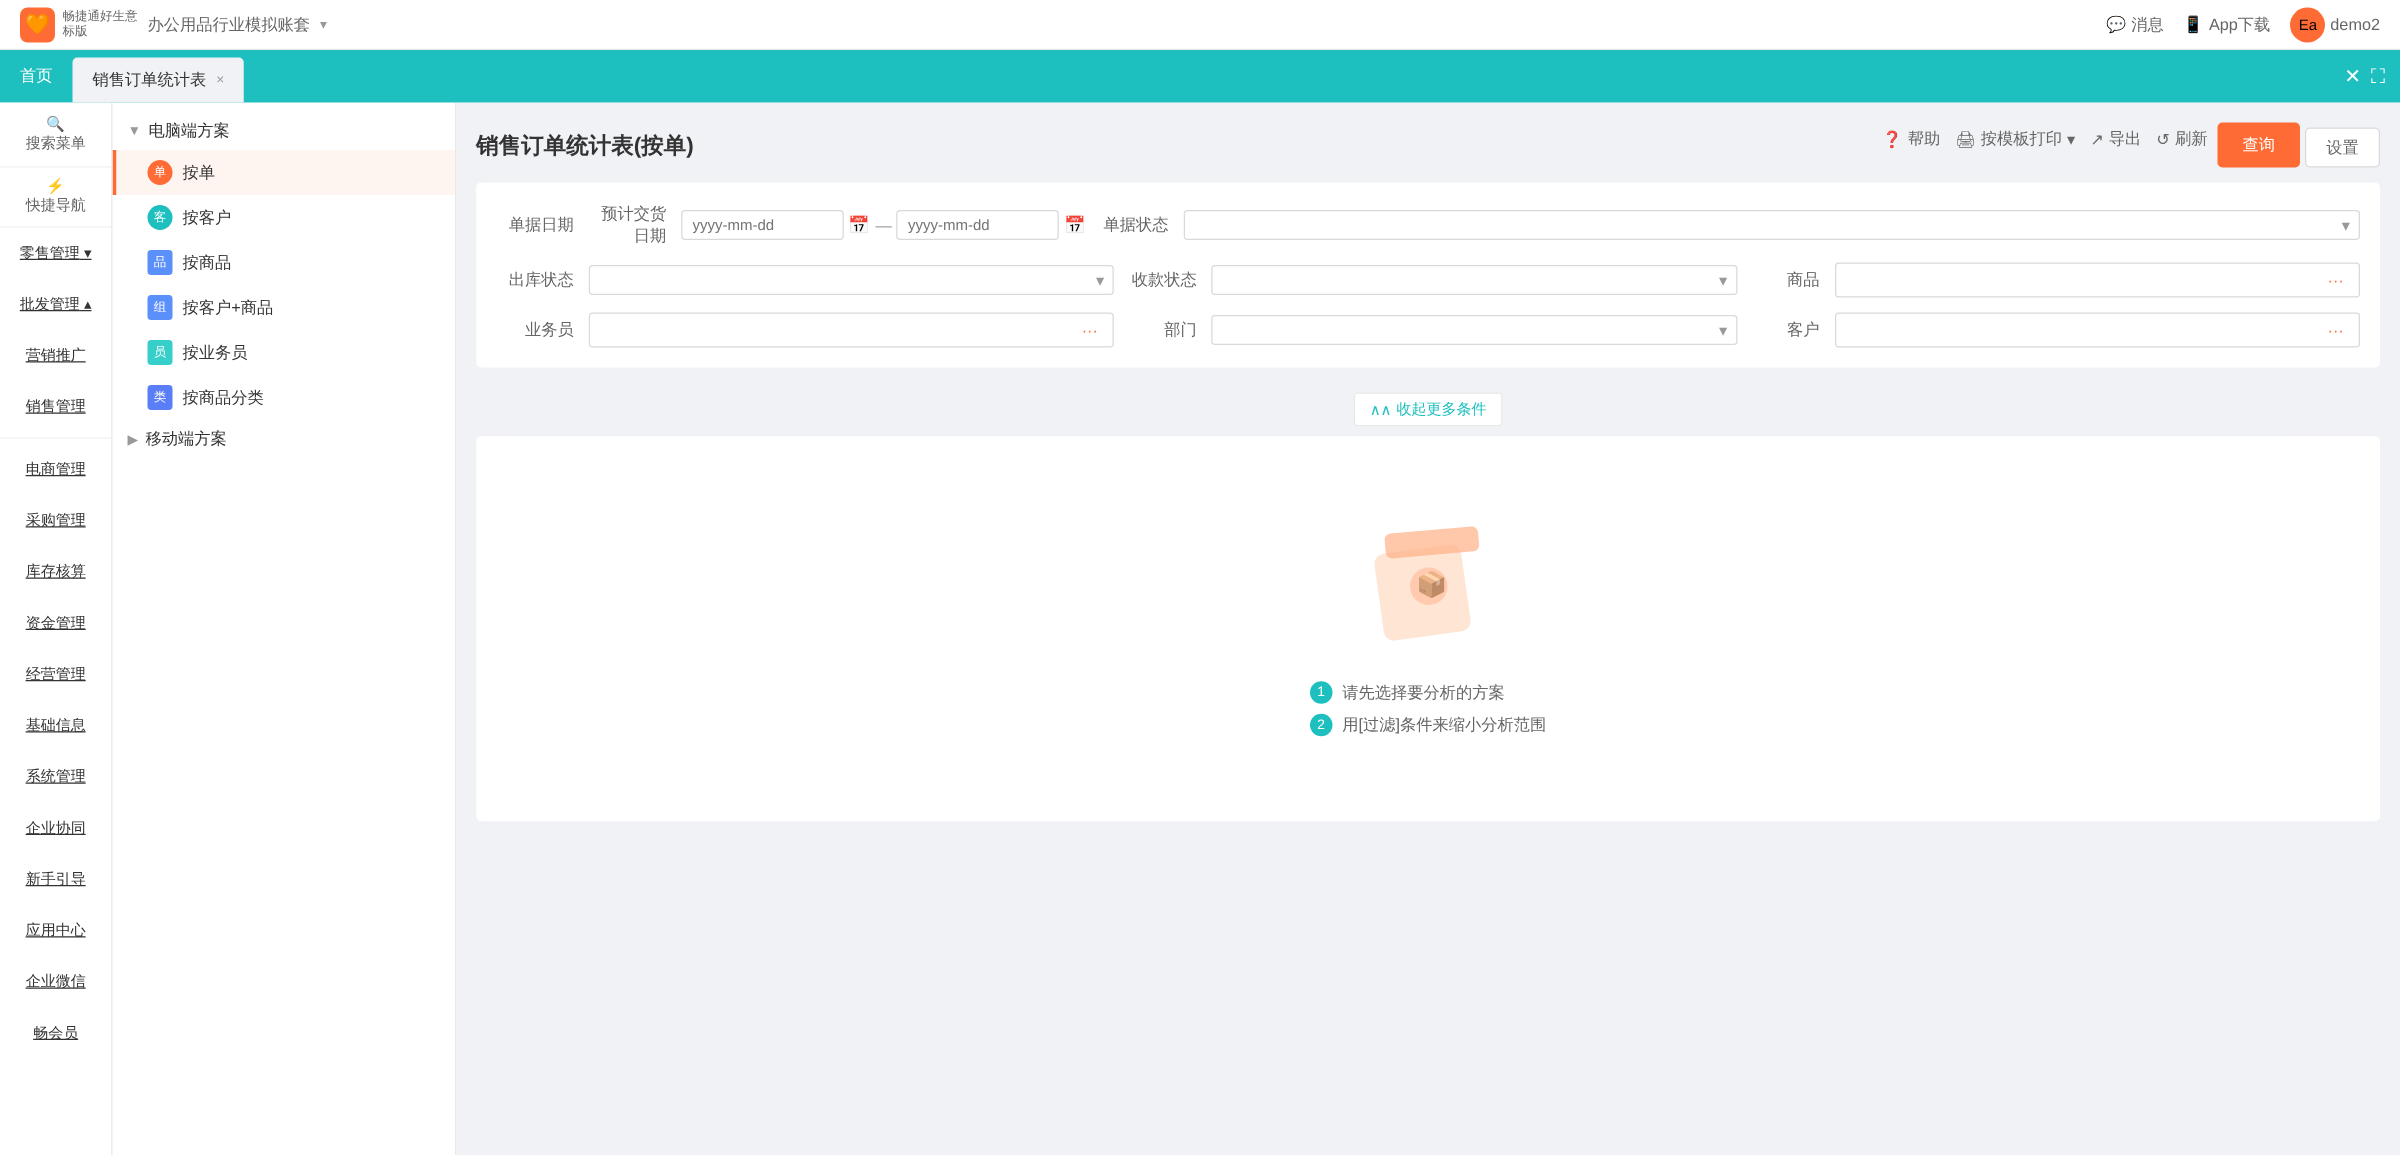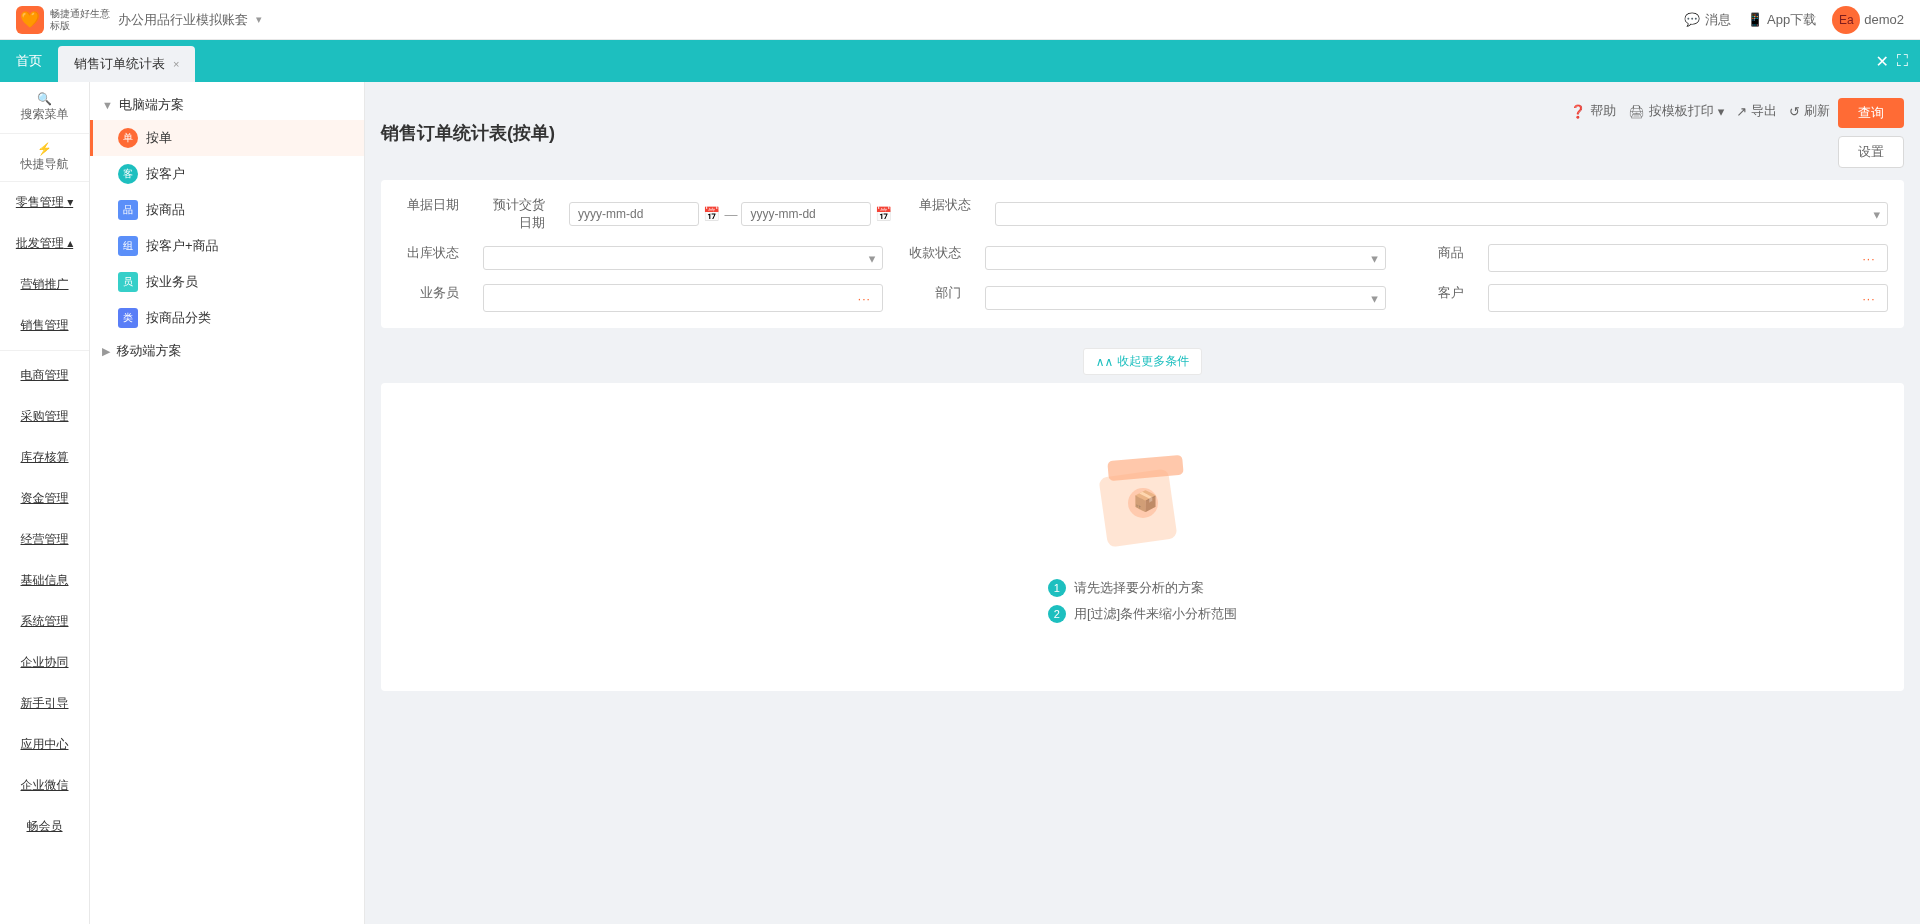--- a/index.html
+++ b/index.html
@@ -9,21 +9,21 @@
     .app-layout { display: flex; flex-direction: column; height: 924px; width: 1920px; }
     .top-bar { height: 40px; background: #fff; display: flex; align-items: center; justify-content: space-between; padding: 0 16px; border-bottom: 1px solid #e8e8e8; flex-shrink: 0; }
     .top-bar-left { display: flex; align-items: center; gap: 8px; }
     .logo-area { display: flex; align-items: center; gap: 6px; }
     .logo-icon { width: 28px; height: 28px; background: #ff6b35; border-radius: 6px; display: flex; align-items: center; justify-content: center; color: white; font-size: 16px; }
     .logo-text { font-size: 10px; color: #666; line-height: 1.2; }
     .top-bar-title { color: #666; font-size: 13px; }
     .top-bar-dropdown { color: #999; font-size: 11px; cursor: pointer; }
     .top-bar-right { display: flex; align-items: center; gap: 16px; color: #666; font-size: 13px; }
     .top-bar-right .item { display: flex; align-items: center; gap: 4px; cursor: pointer; }
-    .avatar { width: 28px; height: 28px; border-radius: 50%; background: #ff6b35; display: flex; align-items: center; justify-content: center; color: #7f1d1d; font-size: 12px; }
+    .avatar { width: 28px; height: 28px; border-radius: 50%; background: #ff6b35; display: flex; align-items: center; justify-content: center; color: #000000; font-size: 12px; }
 
     
     .tab-bar { height: 42px; background: #1dbfbf; display: flex; align-items: center; padding: 0 0 0 0; flex-shrink: 0; }
     .tab-item { height: 54px; display: flex; align-items: center; padding: 0 16px; cursor: pointer; color: rgba(255,255,255,0.85); font-size: 13px; position: relative; }
     .tab-item.home { color: white; }
     .tab-item.active { background: #f0f2f5; color: #333; border-radius: 4px 4px 0 0; margin-top: 6px; height: 36px; }
     .tab-item .tab-close { margin-left: 8px; color: #999; font-size: 11px; cursor: pointer; }
     .tab-bar-spacer { flex: 1; }
     .tab-bar-actions { display: flex; align-items: center; gap: 8px; padding-right: 12px; }
     .tab-bar-actions span { color: white; font-size: 16px; cursor: pointer; }
@@ -66,21 +66,21 @@
 
     
     .page-header { display: flex; align-items: center; justify-content: space-between; margin-bottom: 12px; }
     .page-title { font-size: 18px; font-weight: bold; color: #333; }
     .page-action-btn { display: flex; align-items: center; gap: 4px; color: #666; font-size: 13px; cursor: pointer; }
     .query-btn { background: #ff6b35; color: white; border: none; padding: 6px 20px; border-radius: 4px; cursor: pointer; font-size: 13px; }
     .setting-btn { background: white; color: #666; border: 1px solid #d9d9d9; padding: 6px 16px; border-radius: 4px; cursor: pointer; font-size: 13px; margin-top: 4px; text-align: center; }
 
     
     .filter-card { background: white; border-radius: 4px; padding: 16px; margin-bottom: 12px; }
-    .filter-row { display: flex; margin-bottom: 12px; gap: 16px; }
+    .filter-row { display: flex; align-items: center; margin-bottom: 12px; gap: 4px; }
     .filter-row:last-child { margin-bottom: 0; }
     .filter-label { color: #666; font-size: 13px; width: 70px; flex-shrink: 0; text-align: right; padding-right: 8px; }
     .filter-control { flex: 1; display: flex; align-items: center; gap: 6px; }
     .date-shortcuts { display: flex; align-items: center; gap: 4px; }
     .date-shortcut { padding: 3px 8px; border-radius: 3px; font-size: 12px; cursor: pointer; color: #666; border: 1px solid transparent; }
     .date-shortcut.active { background: #ff6b35; color: white; border-color: #ff6b35; }
     .date-input { border: 1px solid #d9d9d9; border-radius: 3px; padding: 4px 8px; font-size: 12px; color: #bbb; width: 130px; }
     .calendar-icon { color: #bbb; font-size: 14px; }
     .dash { color: #999; }
     .select-control { border: 1px solid #d9d9d9; border-radius: 3px; padding: 4px 28px 4px 8px; font-size: 12px; color: #bbb; position: relative; appearance: none; background: white; min-width: 200px; cursor: pointer; }
@@ -275,21 +275,21 @@
                 </span>
                 <span class="page-action-btn">
                   <span>↗</span>
                   <span>导出</span>
                 </span>
                 <span class="page-action-btn">
                   <span>↺</span>
                   <span>刷新</span>
                 </span>
               </div>
-              <div style="display:flex; flex-direction:column; gap:4px;">
+              <div style="display:flex; flex-direction:row; gap:4px;">
                 <button class="query-btn">查询</button>
                 <button class="setting-btn">设置</button>
               </div>
             </div>
           </div>
 
           <div class="filter-card">
 
             <div class="filter-row">
               <span class="filter-label">单据日期</span>

